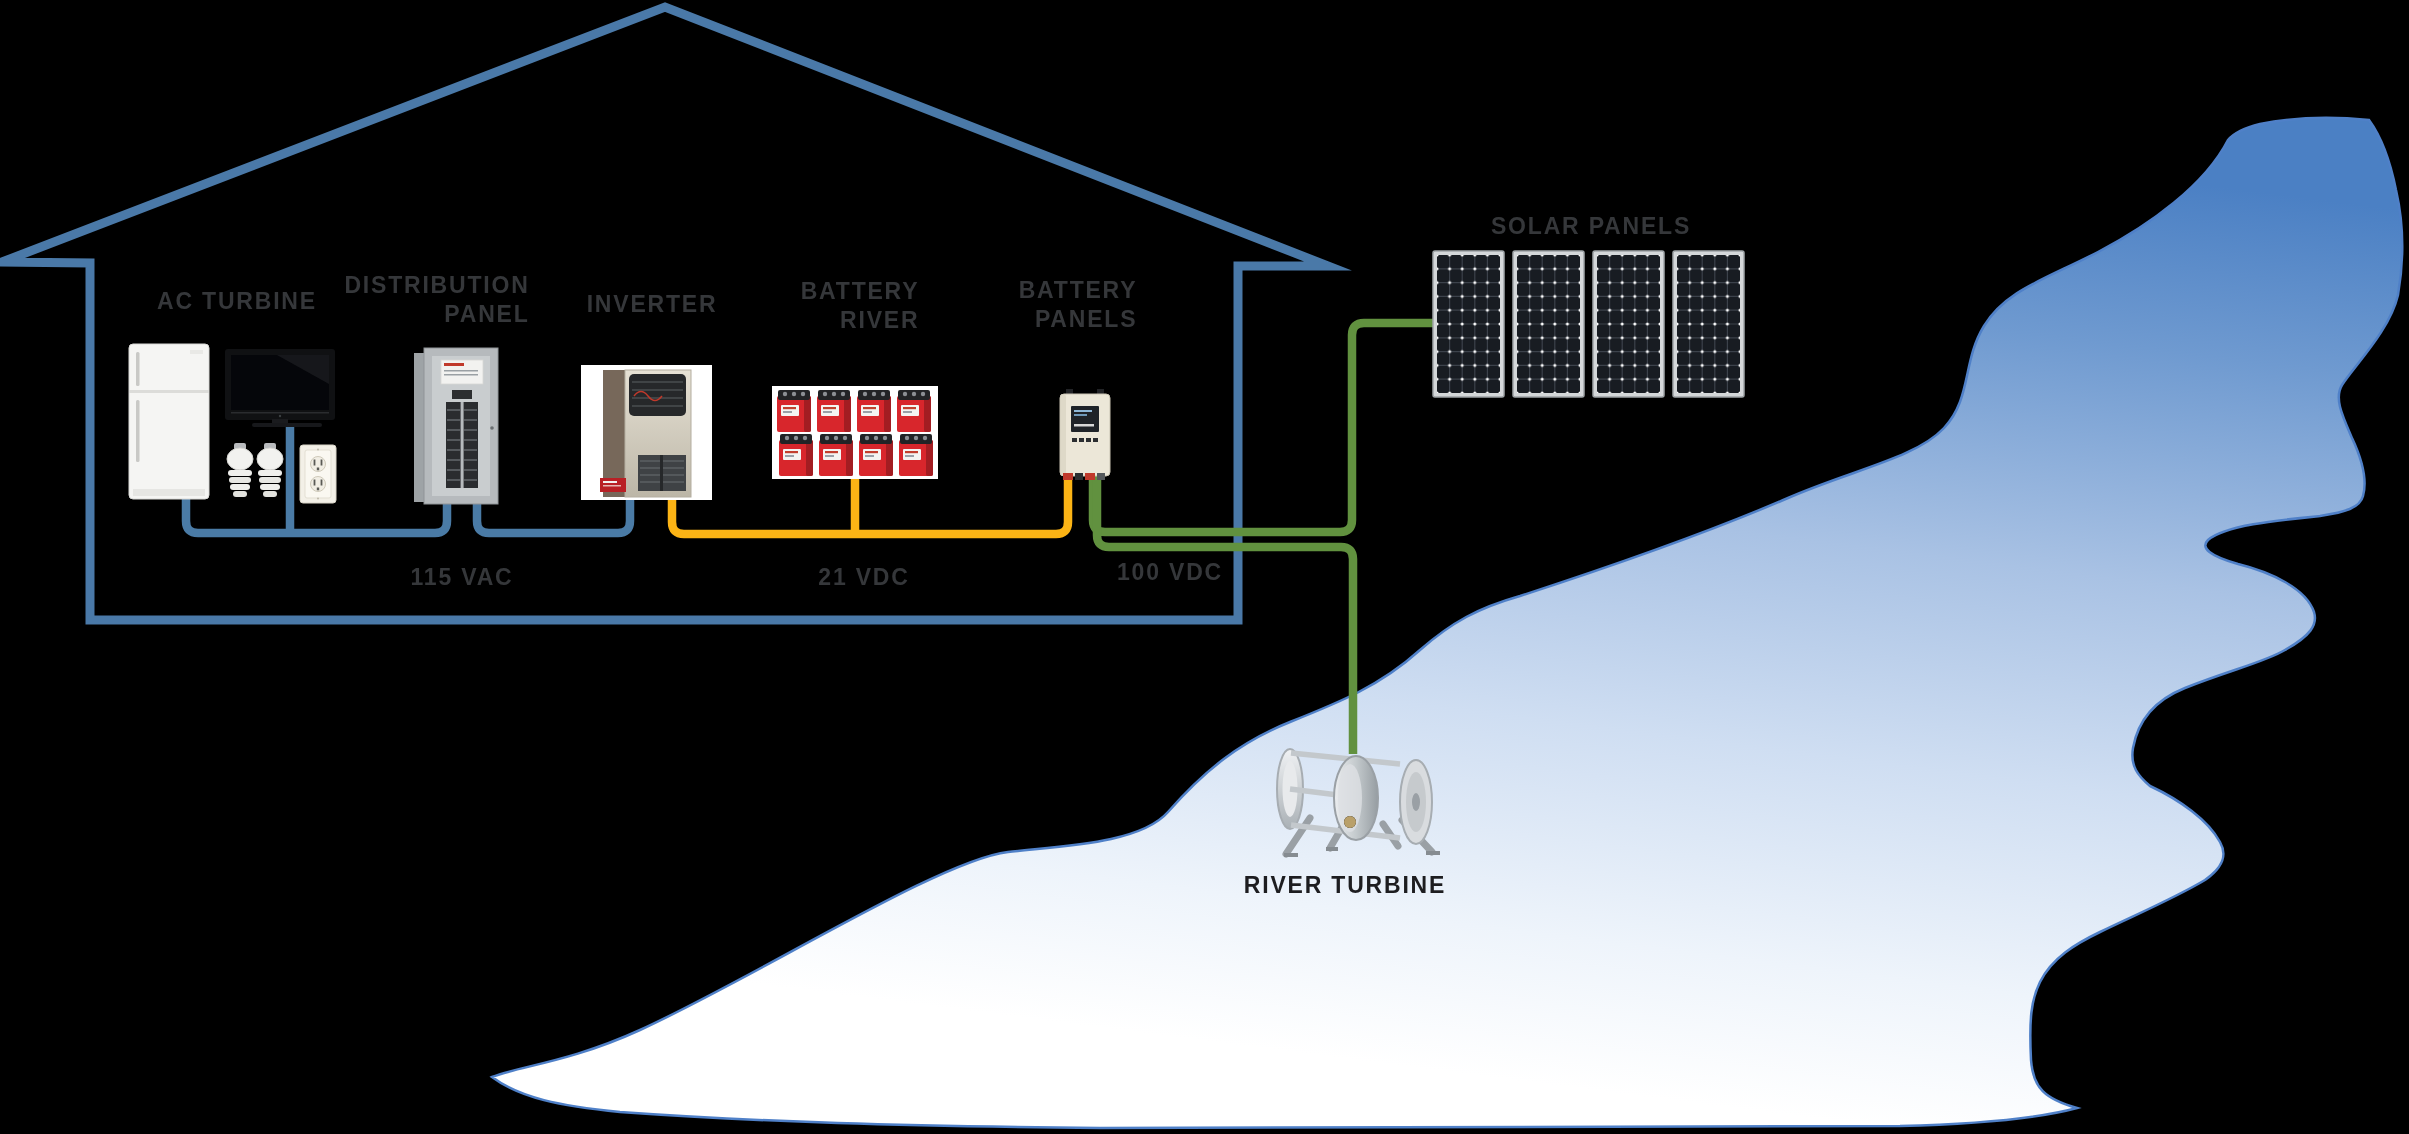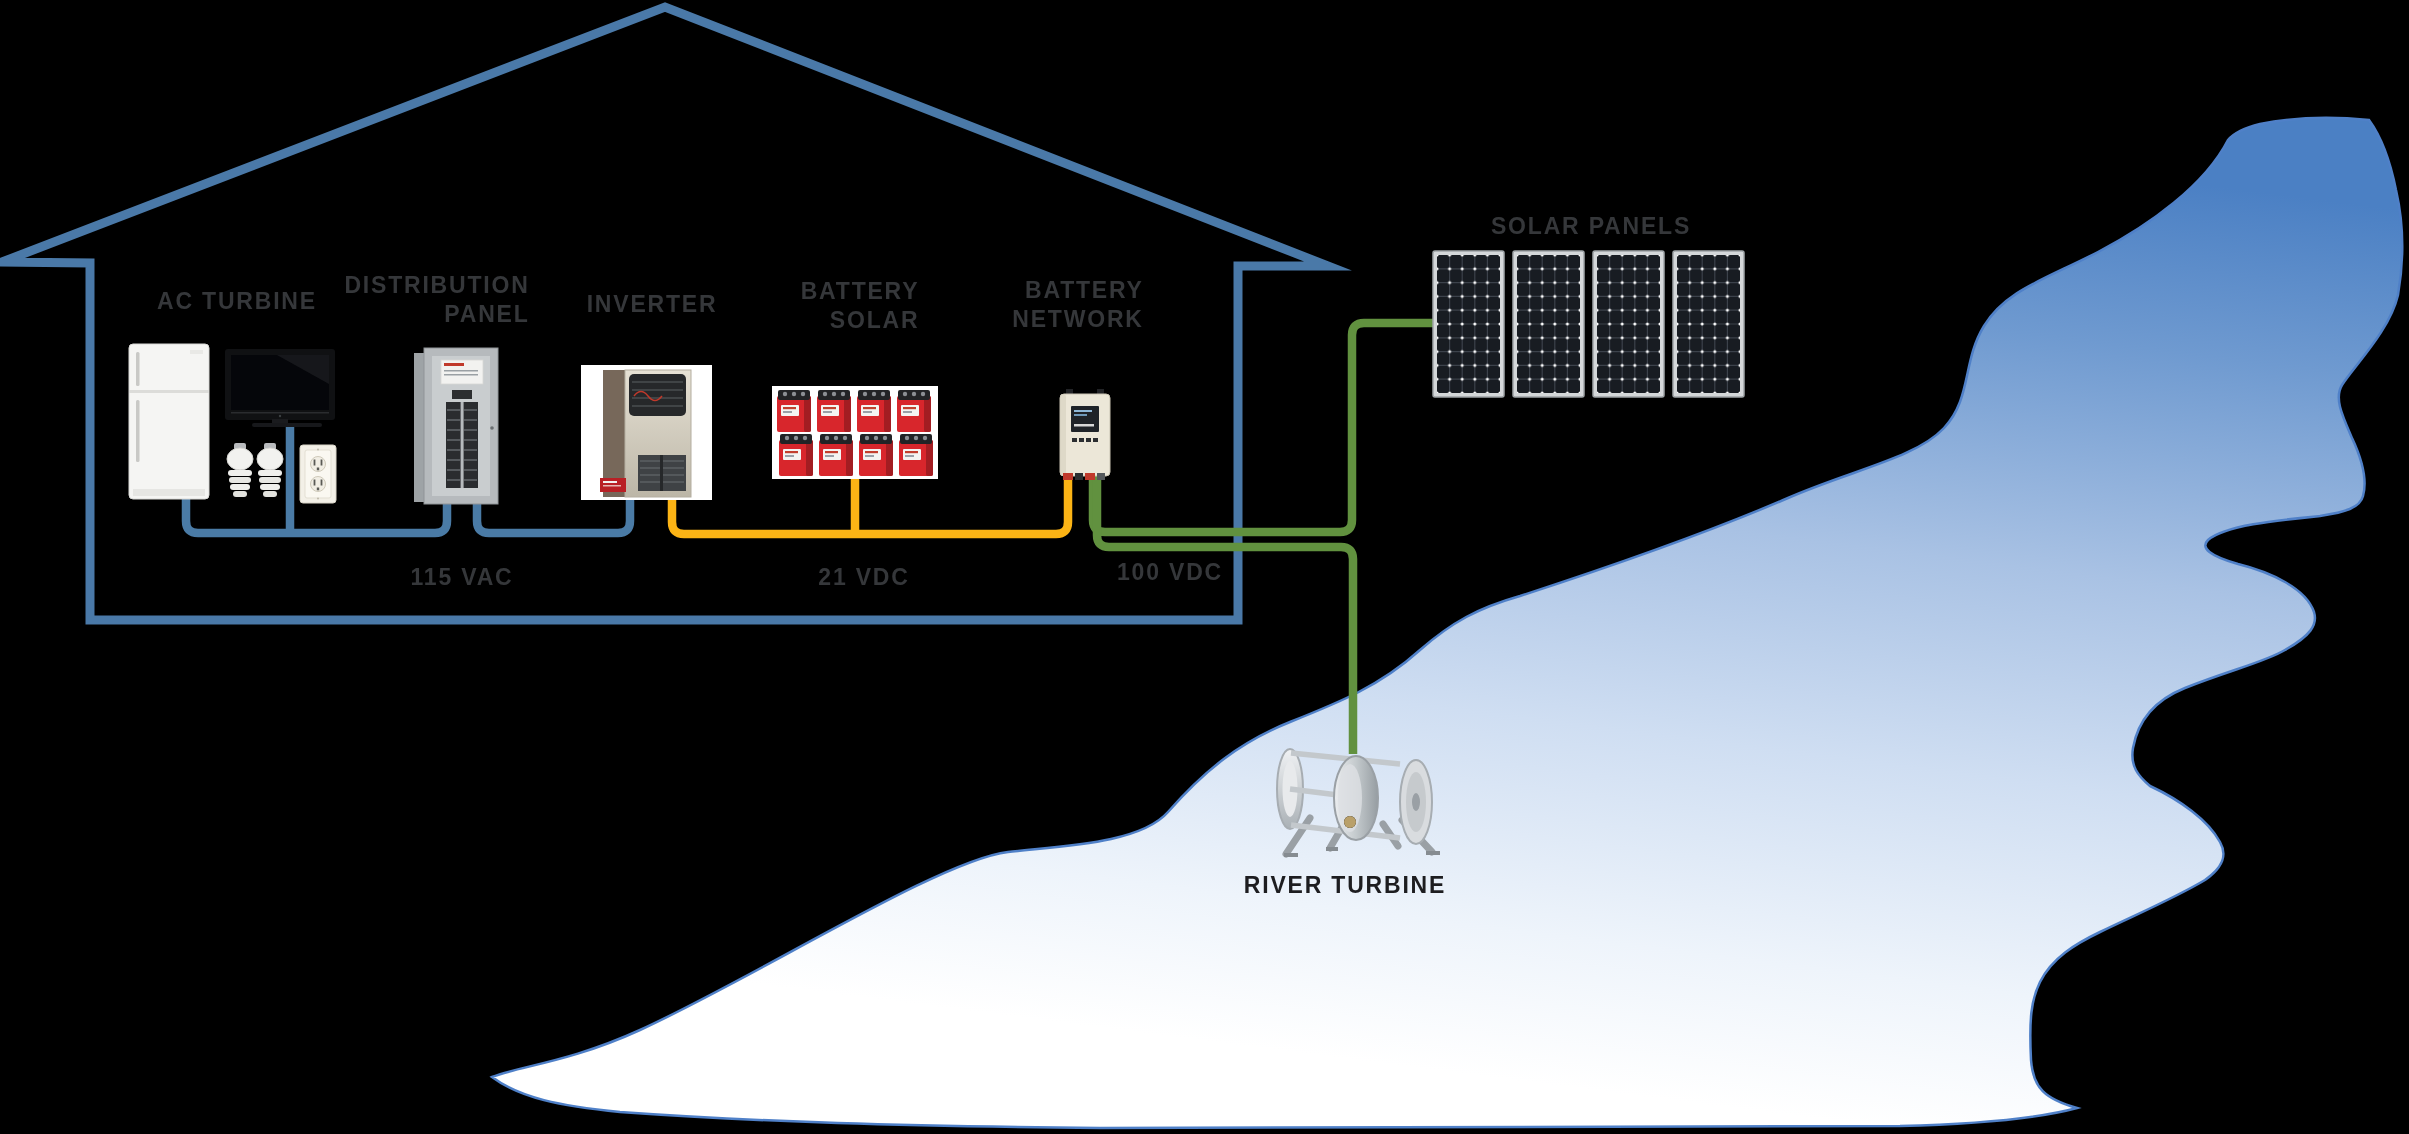--- a/index.html
+++ b/index.html
@@ -272,26 +272,26 @@
     <div>DISTRIBUTION</div>
     <div>PANEL</div>
   </div>
 
   <div class="lbl" style="left:652px;top:304px">
     <div>INVERTER</div>
   </div>
 
   <div class="lbl" style="left:860px;top:306px">
     <div>BATTERY</div>
-    <div>SOLAR</div>
+    <div>RIVER</div>
   </div>
 
   <div class="lbl" style="left:1078px;top:305px">
     <div>BATTERY</div>
-    <div>NETWORK</div>
+    <div>PANELS</div>
   </div>
 
   <div class="lbl" style="left:1591px;top:226px">
     <div>SOLAR PANELS</div>
   </div>
 
   <div class="lbl dark" style="left:1345px;top:885px">
     <div>RIVER TURBINE</div>
   </div>
 

